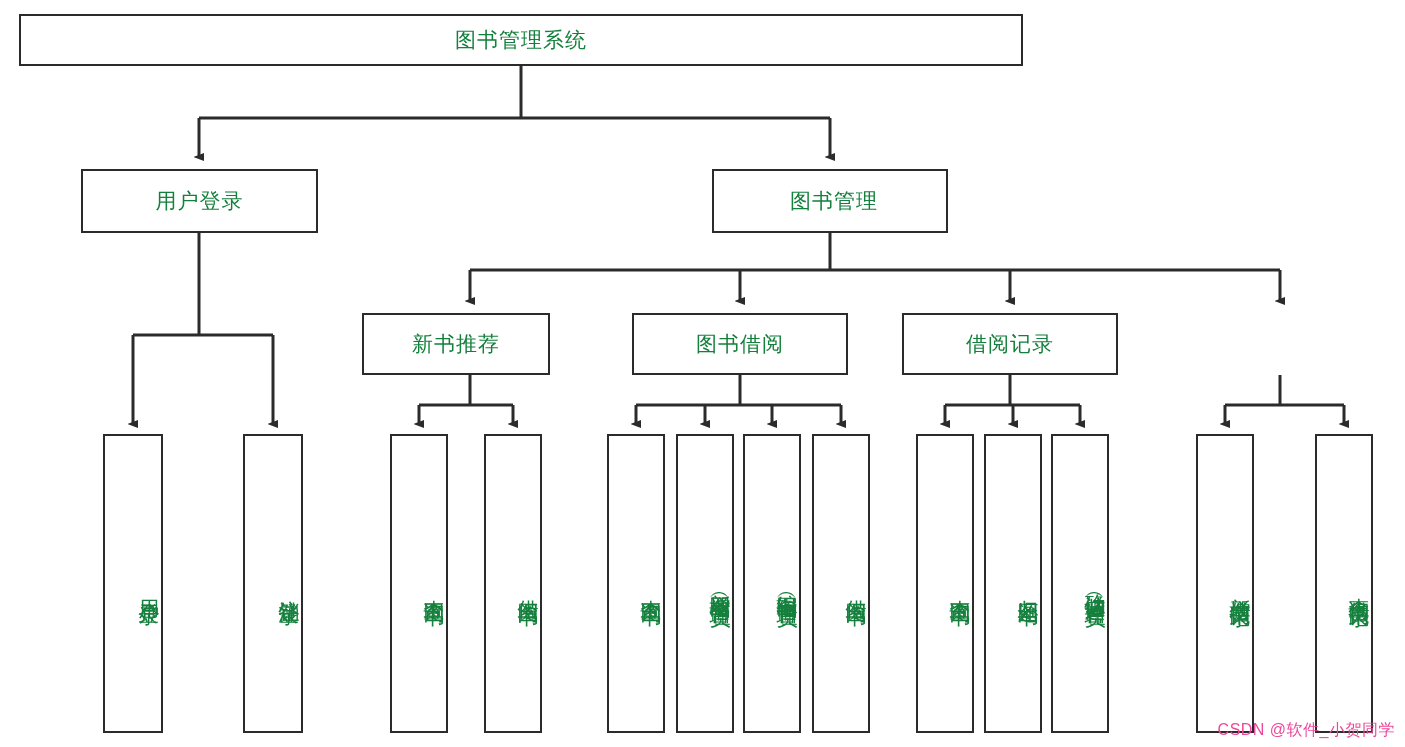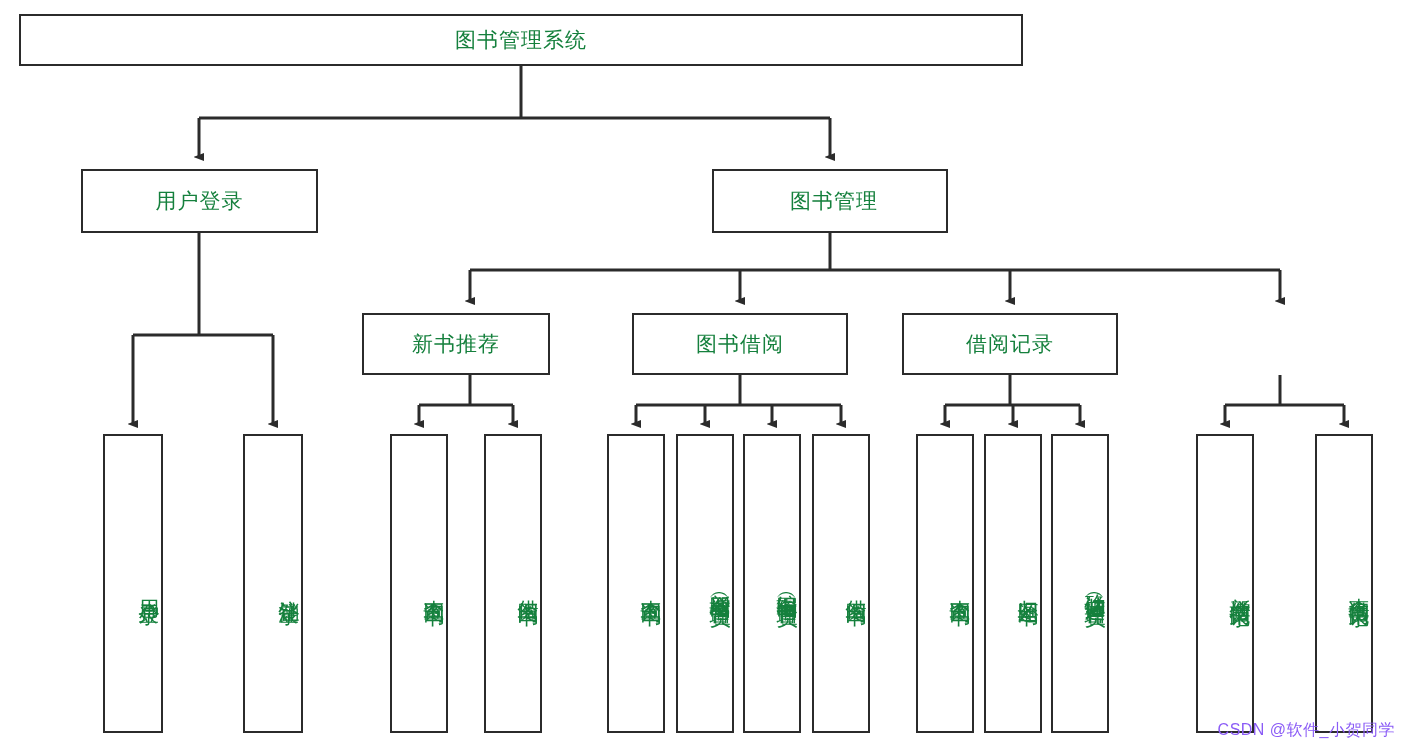--- a/index.html
+++ b/index.html
@@ -58,21 +58,21 @@
     white-space: pre-line;
   }
   .node.vert .label {
     white-space: normal;
   }
   #watermark {
     position: absolute;
     right: 10px;
     bottom: 6px;
     font-size: 16px;
-    color: #8b5cf6;
+    color: #ec4899;
     letter-spacing: 0.5px;
     z-index: 5;
     white-space: nowrap;
   }
 </style>
 </head>
 <body>
 
 <div id="canvas">
 

